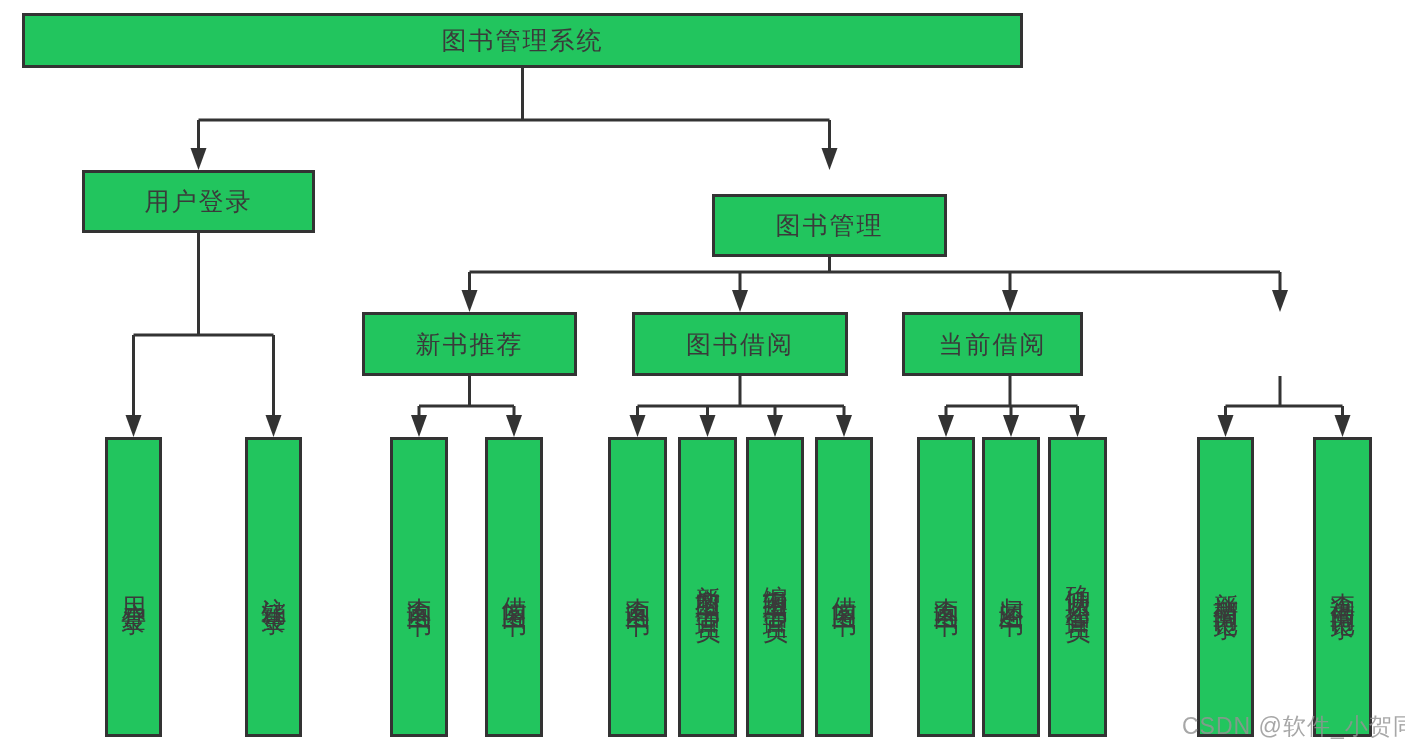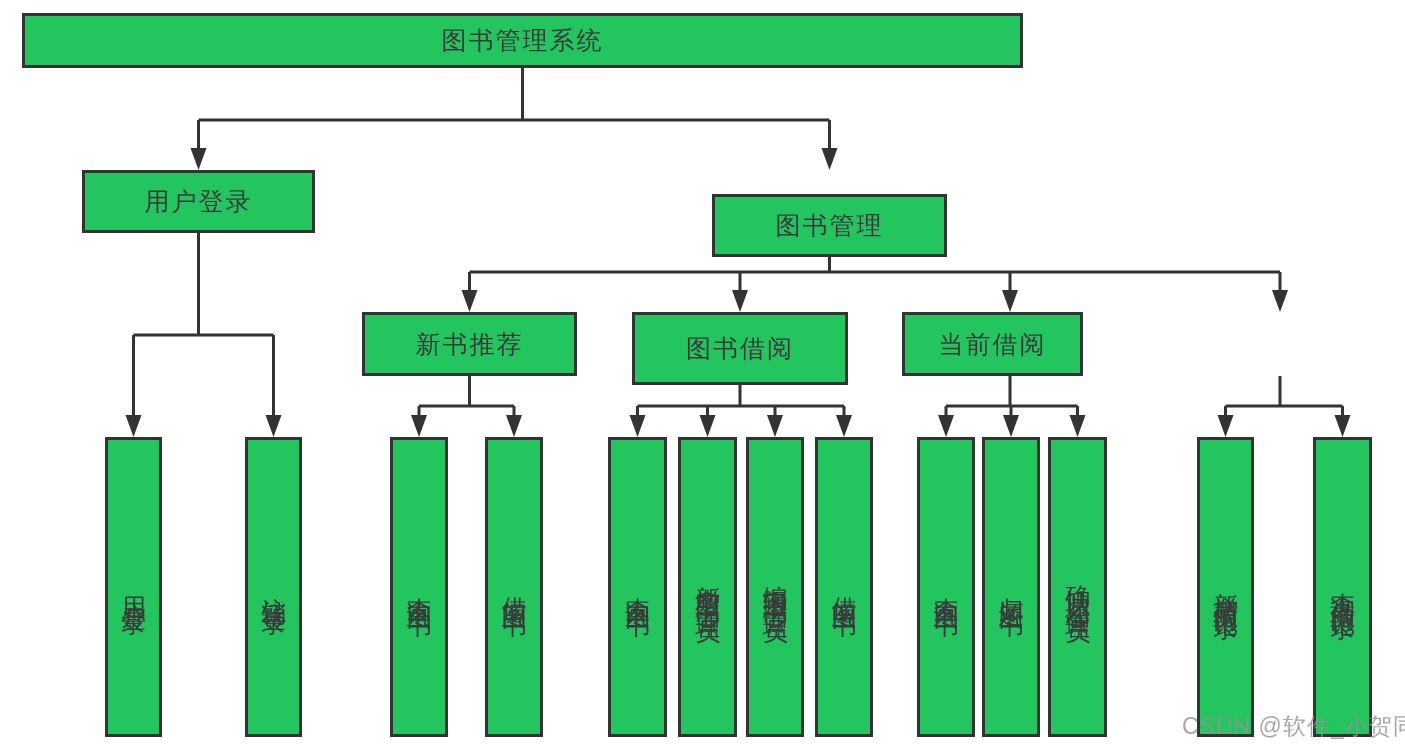--- a/index.html
+++ b/index.html
@@ -101,21 +101,21 @@
       <polygon points="1342.5,437 1334.5,415 1350.5,415"></polygon>
     </g>
   </svg>
 
   <div class="node hnode" style="left:22px; top:13px; width:1001px; height:55px;">图书管理系统</div>
 
   <div class="node hnode" style="left:82px; top:170px; width:233px; height:63px;">用户登录</div>
   <div class="node hnode" style="left:712px; top:170px; width:235px; height:63px;margin-top:24px;">图书管理</div>
 
   <div class="node hnode" style="left:362px; top:312px; width:215px; height:64px;">新书推荐</div>
-  <div class="node hnode" style="left:632px; top:312px; width:216px; height:73px;">图书借阅</div>
+  <div class="node hnode" style="left:632px; top:312px; width:216px; height:64px;">图书借阅</div>
   <div class="node hnode" style="left:902px; top:312px; width:181px; height:64px;">当前借阅</div>
 
   <div class="node vnode" style="left:105px; top:437px; width:57px; height:300px;">
     <span>用户登录</span>
   </div>
   <div class="node vnode" style="left:245px; top:437px; width:57px; height:300px;">
     <span>注销登录</span>
   </div>
 
   <div class="node vnode" style="left:390px; top:437px; width:58px; height:300px;">

